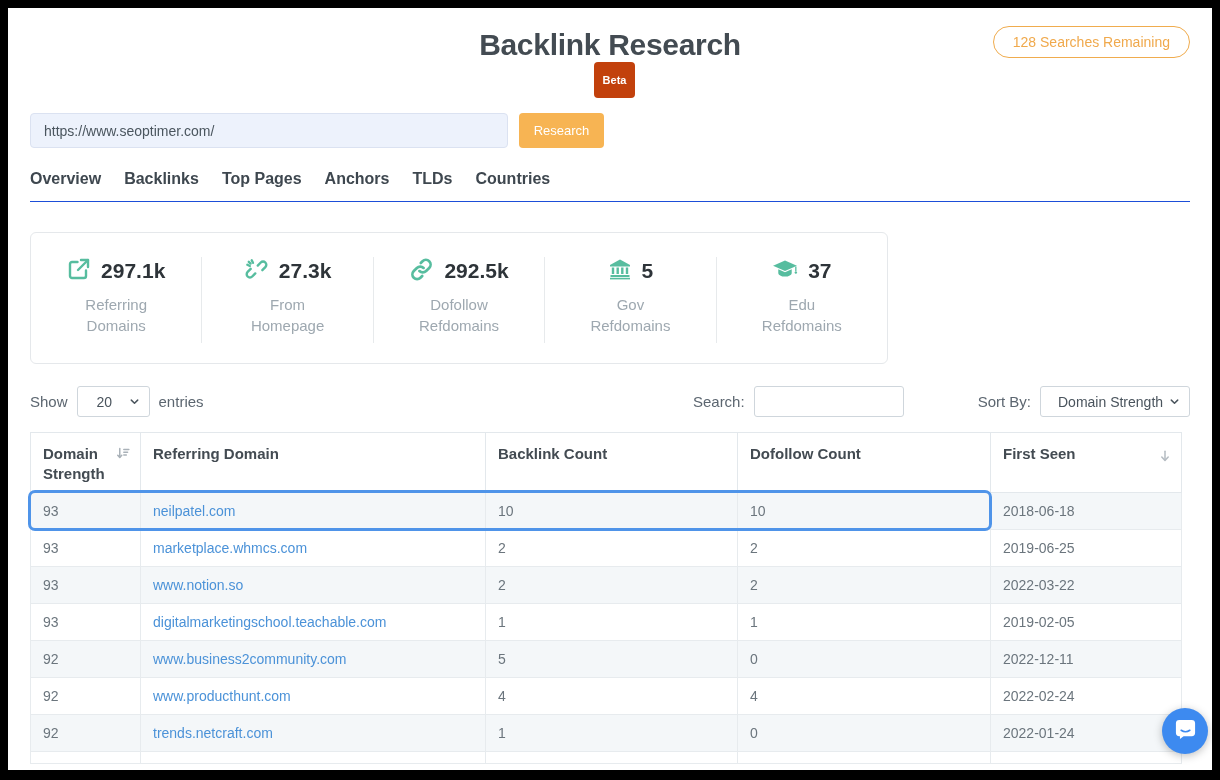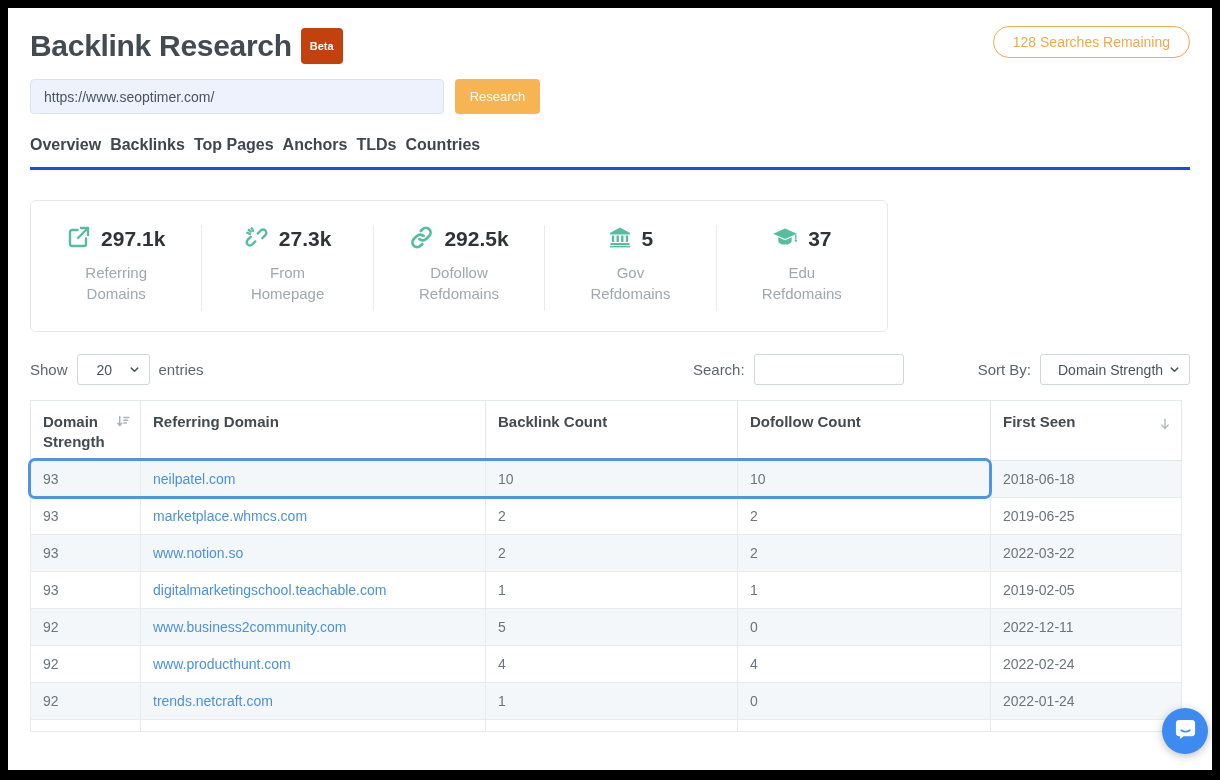--- a/index.html
+++ b/index.html
@@ -2,39 +2,39 @@
 <html><head>
 <meta charset="utf-8">
 <style>
   * { margin:0; padding:0; box-sizing:border-box; }
   html,body { width:1220px; height:780px; overflow:hidden; }
   body { background:#000; font-family:"Liberation Sans","DejaVu Sans",sans-serif; position:relative; }
   .page { position:absolute; left:8px; top:8px; width:1204px; height:762px; background:#fff; overflow:hidden; }
   .content { padding:20px 22px 0 22px; position:relative; }
 
   
-  .hdr-row { display:flex; align-items:center; position:relative; }
+  .hdr-row { display:flex; align-items:center; position:relative;flex-direction:column; }
   .title { font-size:30px; font-weight:600; color:#434b52; letter-spacing:-0.3px; }
   .beta-badge { margin-left:9px; background:#c2410c; color:#fff; font-size:11px; font-weight:700;
     padding:12px 9px; border-radius:4px; }
   .searches-pill { position:absolute; right:0; top:-2px; height:32px; display:flex; align-items:center;
     padding:0 19px; border:1px solid #f0ac4e; border-radius:16px; color:#f0a94c; font-size:14px;
     background:#fff; cursor:pointer; }
 
   .subtitle { margin-top:17px; font-size:15px; color:#6e7983; }
 
   
   .search-row { margin-top:15px; display:flex; align-items:center; }
-  .url-input { width:414px; height:35px; background:#edf2fc; border:1px solid #dbe2f1; border-radius:4px;
+  .url-input { width:478px; height:35px; background:#edf2fc; border:1px solid #dbe2f1; border-radius:4px;
     padding:0 13px; font-size:14px; color:#4a555e; font-family:"Liberation Sans","DejaVu Sans",sans-serif; outline:none; }
   .research-btn { margin-left:11px; width:85px; height:35px; background:#f7b453; border:none; border-radius:4px;
     color:#fff; font-size:13px; cursor:pointer; font-family:"Liberation Sans","DejaVu Sans",sans-serif; }
 
   
-  .tabs { margin-top:22px; display:flex; gap:9px; border-bottom:3px solid #1d4ed8; }
+  .tabs { margin-top:22px; display:flex; gap:23px; border-bottom:1px solid #1d4ed8; }
   .tab { font-size:16px; font-weight:600; color:#3e474f; padding-bottom:10px; cursor:pointer;
     border-bottom:4px solid transparent; margin-bottom:-1px; }
   .tab.active { border-bottom-color:#5b9bd8; }
 
   
   .stats-card { margin-top:30px; width:858px; height:132px; border:1px solid #e5e8eb; border-radius:6px;
     display:flex; padding:24px 0 20px 0; }
   .stat { flex:1; text-align:center; border-right:1px solid #e7eaec; }
   .stat:last-child { border-right:none; }
   .stat-top { display:flex; align-items:center; justify-content:center; gap:10px; height:28px; }

